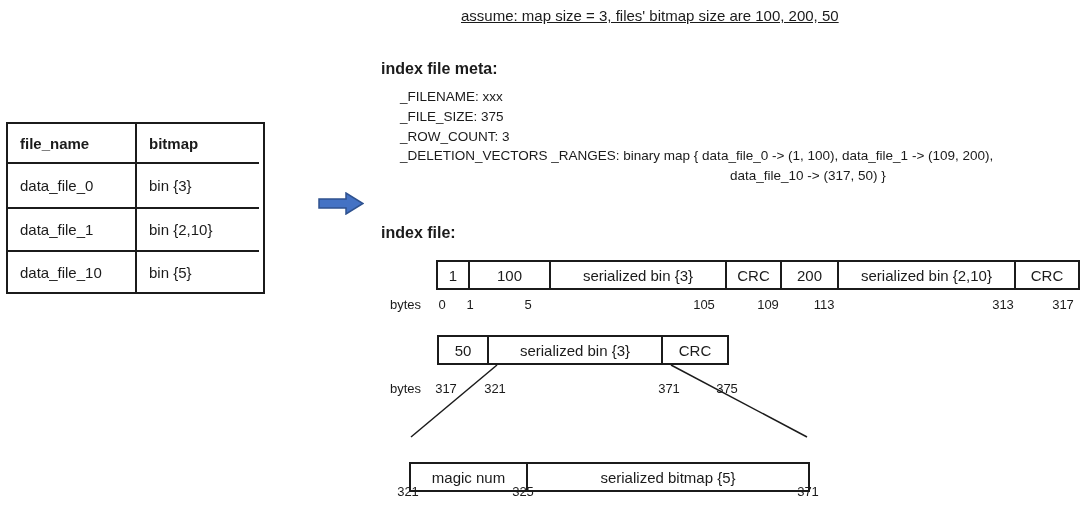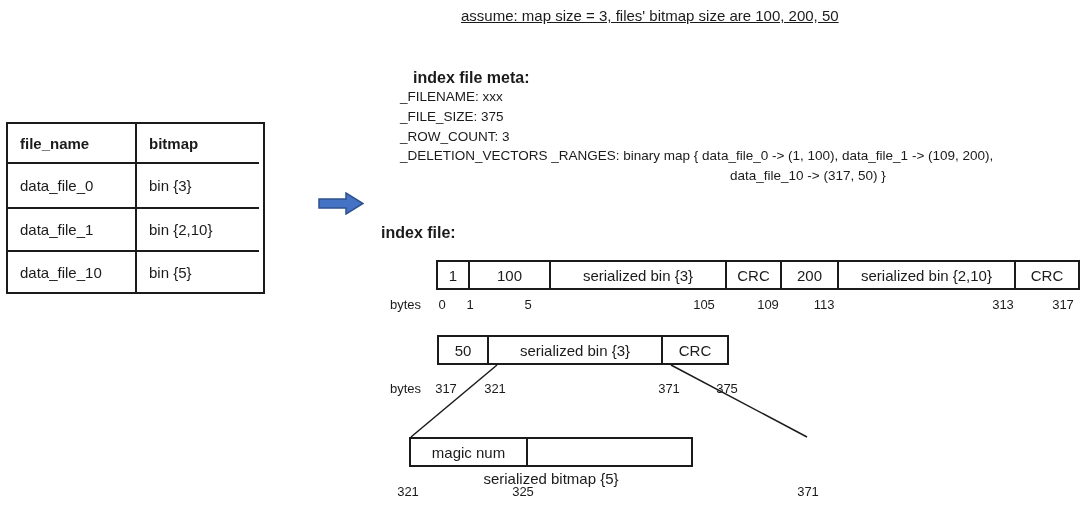--- a/index.html
+++ b/index.html
@@ -20,35 +20,35 @@
     box-sizing:border-box;display:flex;align-items:center;padding-left:12px;
     border-right:2px solid #1b1b1b;border-bottom:2px solid #1b1b1b;white-space:nowrap;
   }
   #bitmap-table .cell.lastcol{border-right:none;}
   #bitmap-table .cell.lastrow{border-bottom:none;}
   #bitmap-table .cell.head{font-weight:bold;}
   
   #flow-arrow{left:318px;top:192px;width:46px;height:23px;}
   
   .heading{font-weight:bold;font-size:16px;white-space:nowrap;}
-  #meta-heading{left:381px;top:69px;margin-left:32px;}
+  #meta-heading{left:381px;top:60px;}
   #index-file-heading{left:381px;top:224px;}
   #meta-lines{left:400px;top:87px;font-size:13.5px;line-height:19.8px;white-space:nowrap;}
   #meta-lines .indent{margin-left:330px;}
   
   .boxrow{display:flex;border:2px solid #1b1b1b;height:30px;box-sizing:border-box;background:#fff;}
   .boxrow .bcell{
     box-sizing:border-box;border-right:2px solid #1b1b1b;height:100%;
     display:flex;align-items:center;justify-content:center;
     font-size:15px;white-space:nowrap;flex:none;
   }
   .boxrow .bcell:last-child{border-right:none;}
   #row1{left:436px;top:260px;}
   #row2{left:437px;top:335px;}
-  #row3{left:409px;top:437px;flex-direction:column;}
+  #row3{left:409px;top:462px;}
   .bytelabel{font-size:13px;white-space:nowrap;transform:translateX(-50%);}
   .bytescap{font-size:13px;white-space:nowrap;}
   #connector-svg{left:0;top:0;pointer-events:none;}
 </style>
 </head>
 <body>
 
 <div id="canvas">
 
   <div id="assumption" class="abs">assume: map size = 3, files' bitmap size are 100, 200, 50</div>

